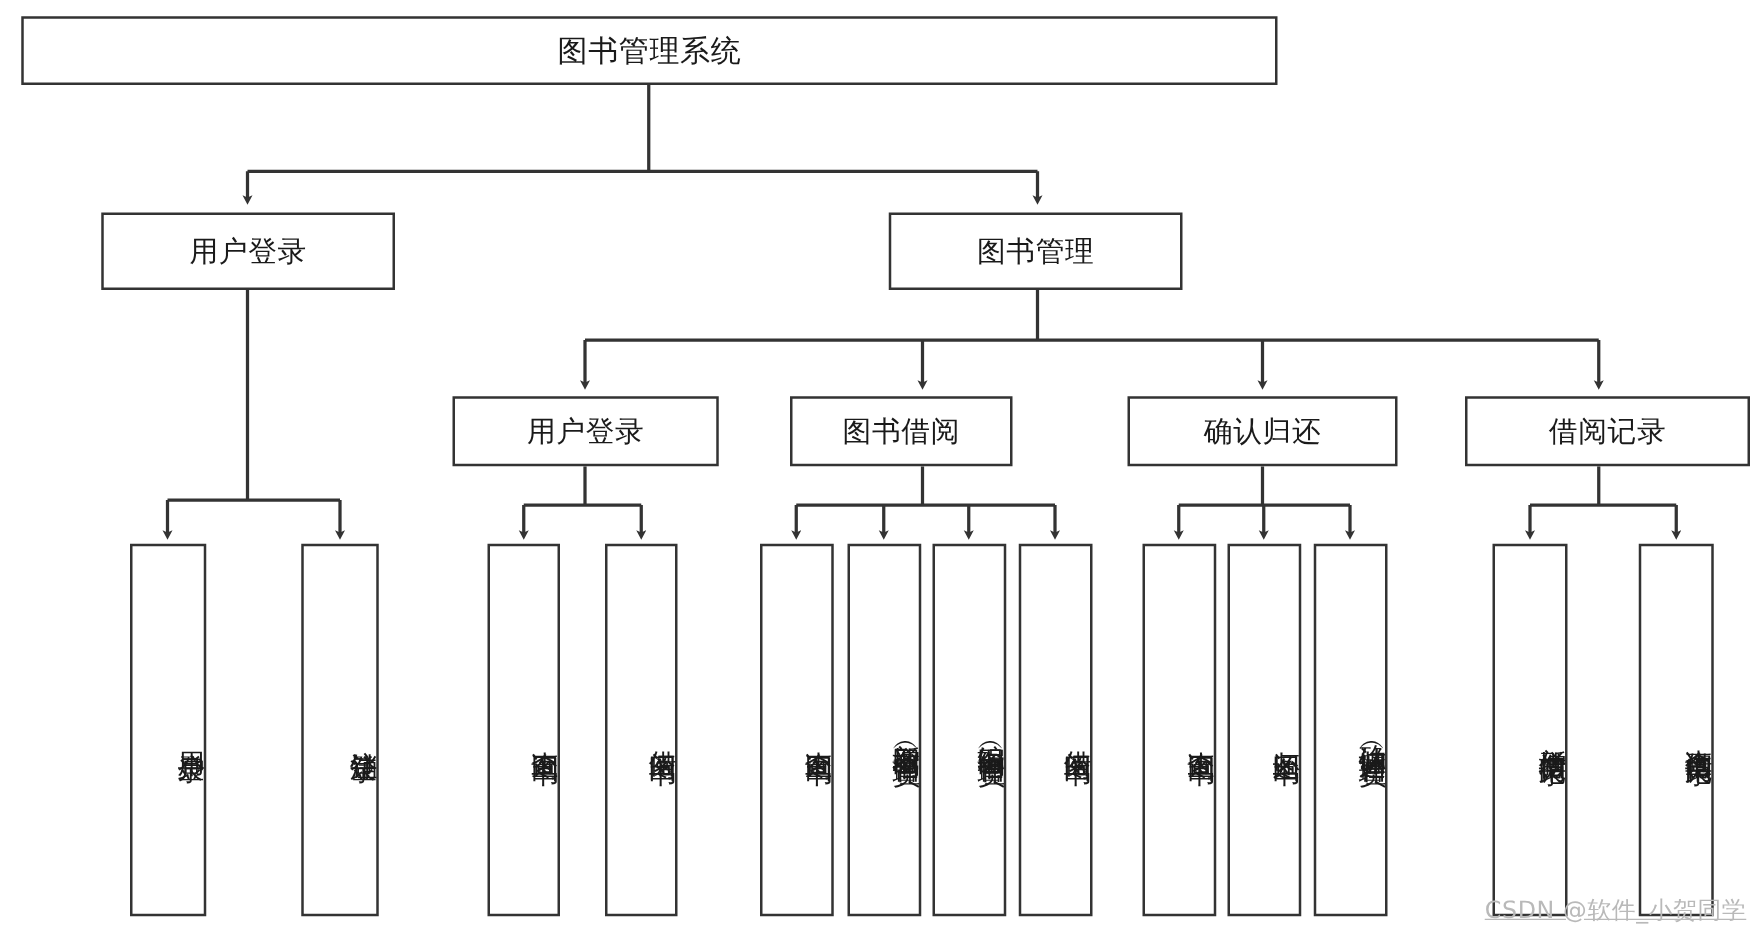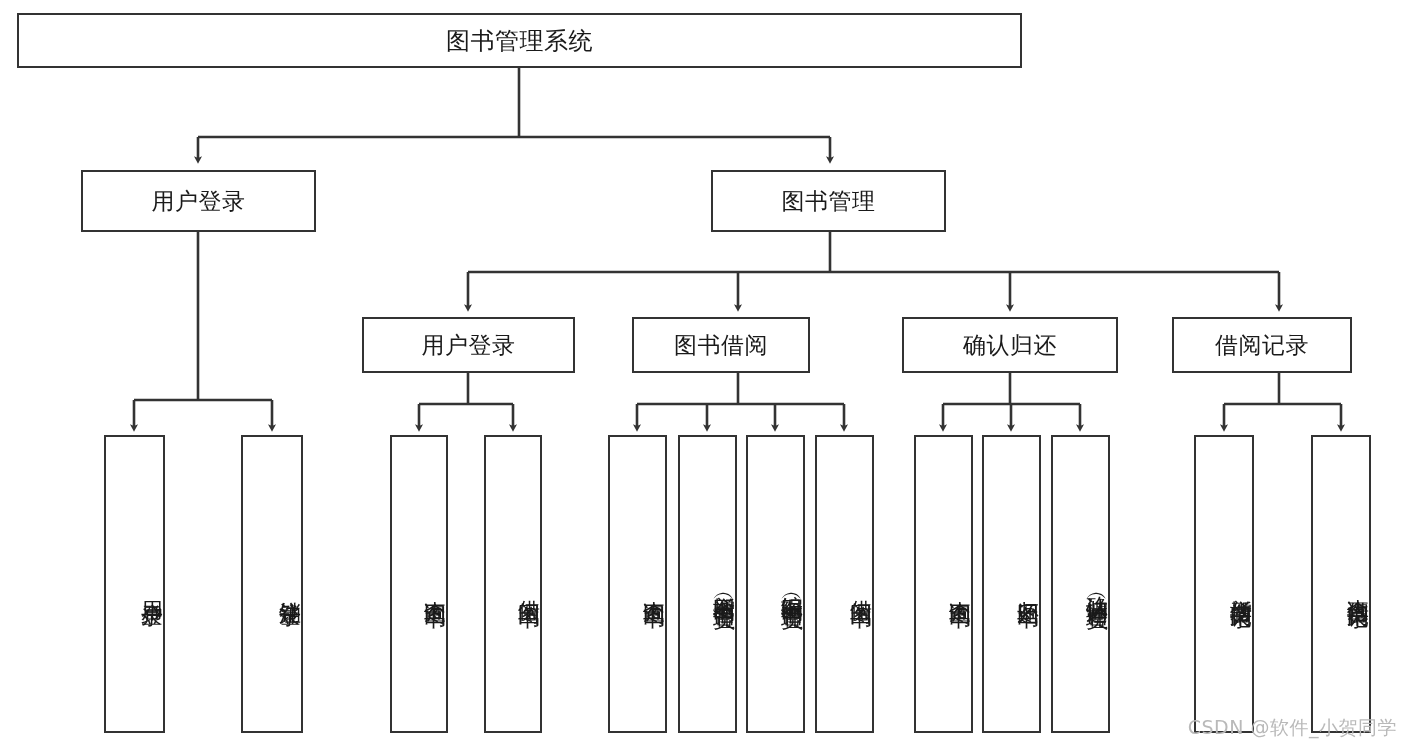--- a/index.html
+++ b/index.html
@@ -61,20 +61,21 @@
     text-orientation: upright;
   }
   #watermark {
     position: absolute;
     right: 8px;
     bottom: 6px;
     font-size: 19px;
     color: #b9b9b9;
     letter-spacing: 0.5px;
     white-space: nowrap;
+    text-decoration: underline;
   }
 </style>
 </head>
 <body>
 
 <div id="canvas">
 
   <svg class="edges" viewBox="0 0 1405 747">
     <defs>
       <marker id="arrow" markerWidth="10" markerHeight="10" refX="4.2" refY="4" orient="auto" markerUnits="userSpaceOnUse">
@@ -138,21 +139,21 @@
 
   <div class="node horizontal" style="left:362px; top:317px; width:213px; height:56px;">
     <span class="node-label">用户登录</span>
   </div>
   <div class="node horizontal" style="left:632px; top:317px; width:178px; height:56px;">
     <span class="node-label">图书借阅</span>
   </div>
   <div class="node horizontal" style="left:902px; top:317px; width:216px; height:56px;">
     <span class="node-label">确认归还</span>
   </div>
-  <div class="node horizontal" style="left:1172px; top:317px; width:180px; height:56px;">
+  <div class="node horizontal" style="left:1172px; top:317px; width:228px; height:56px;">
     <span class="node-label">借阅记录</span>
   </div>
 
   <div class="node vertical" style="left:104px; top:435px; width:61px; height:298px;">
     <span class="node-label">用户登录</span>
   </div>
   <div class="node vertical" style="left:241px; top:435px; width:62px; height:298px;">
     <span class="node-label">注销登录</span>
   </div>
 

